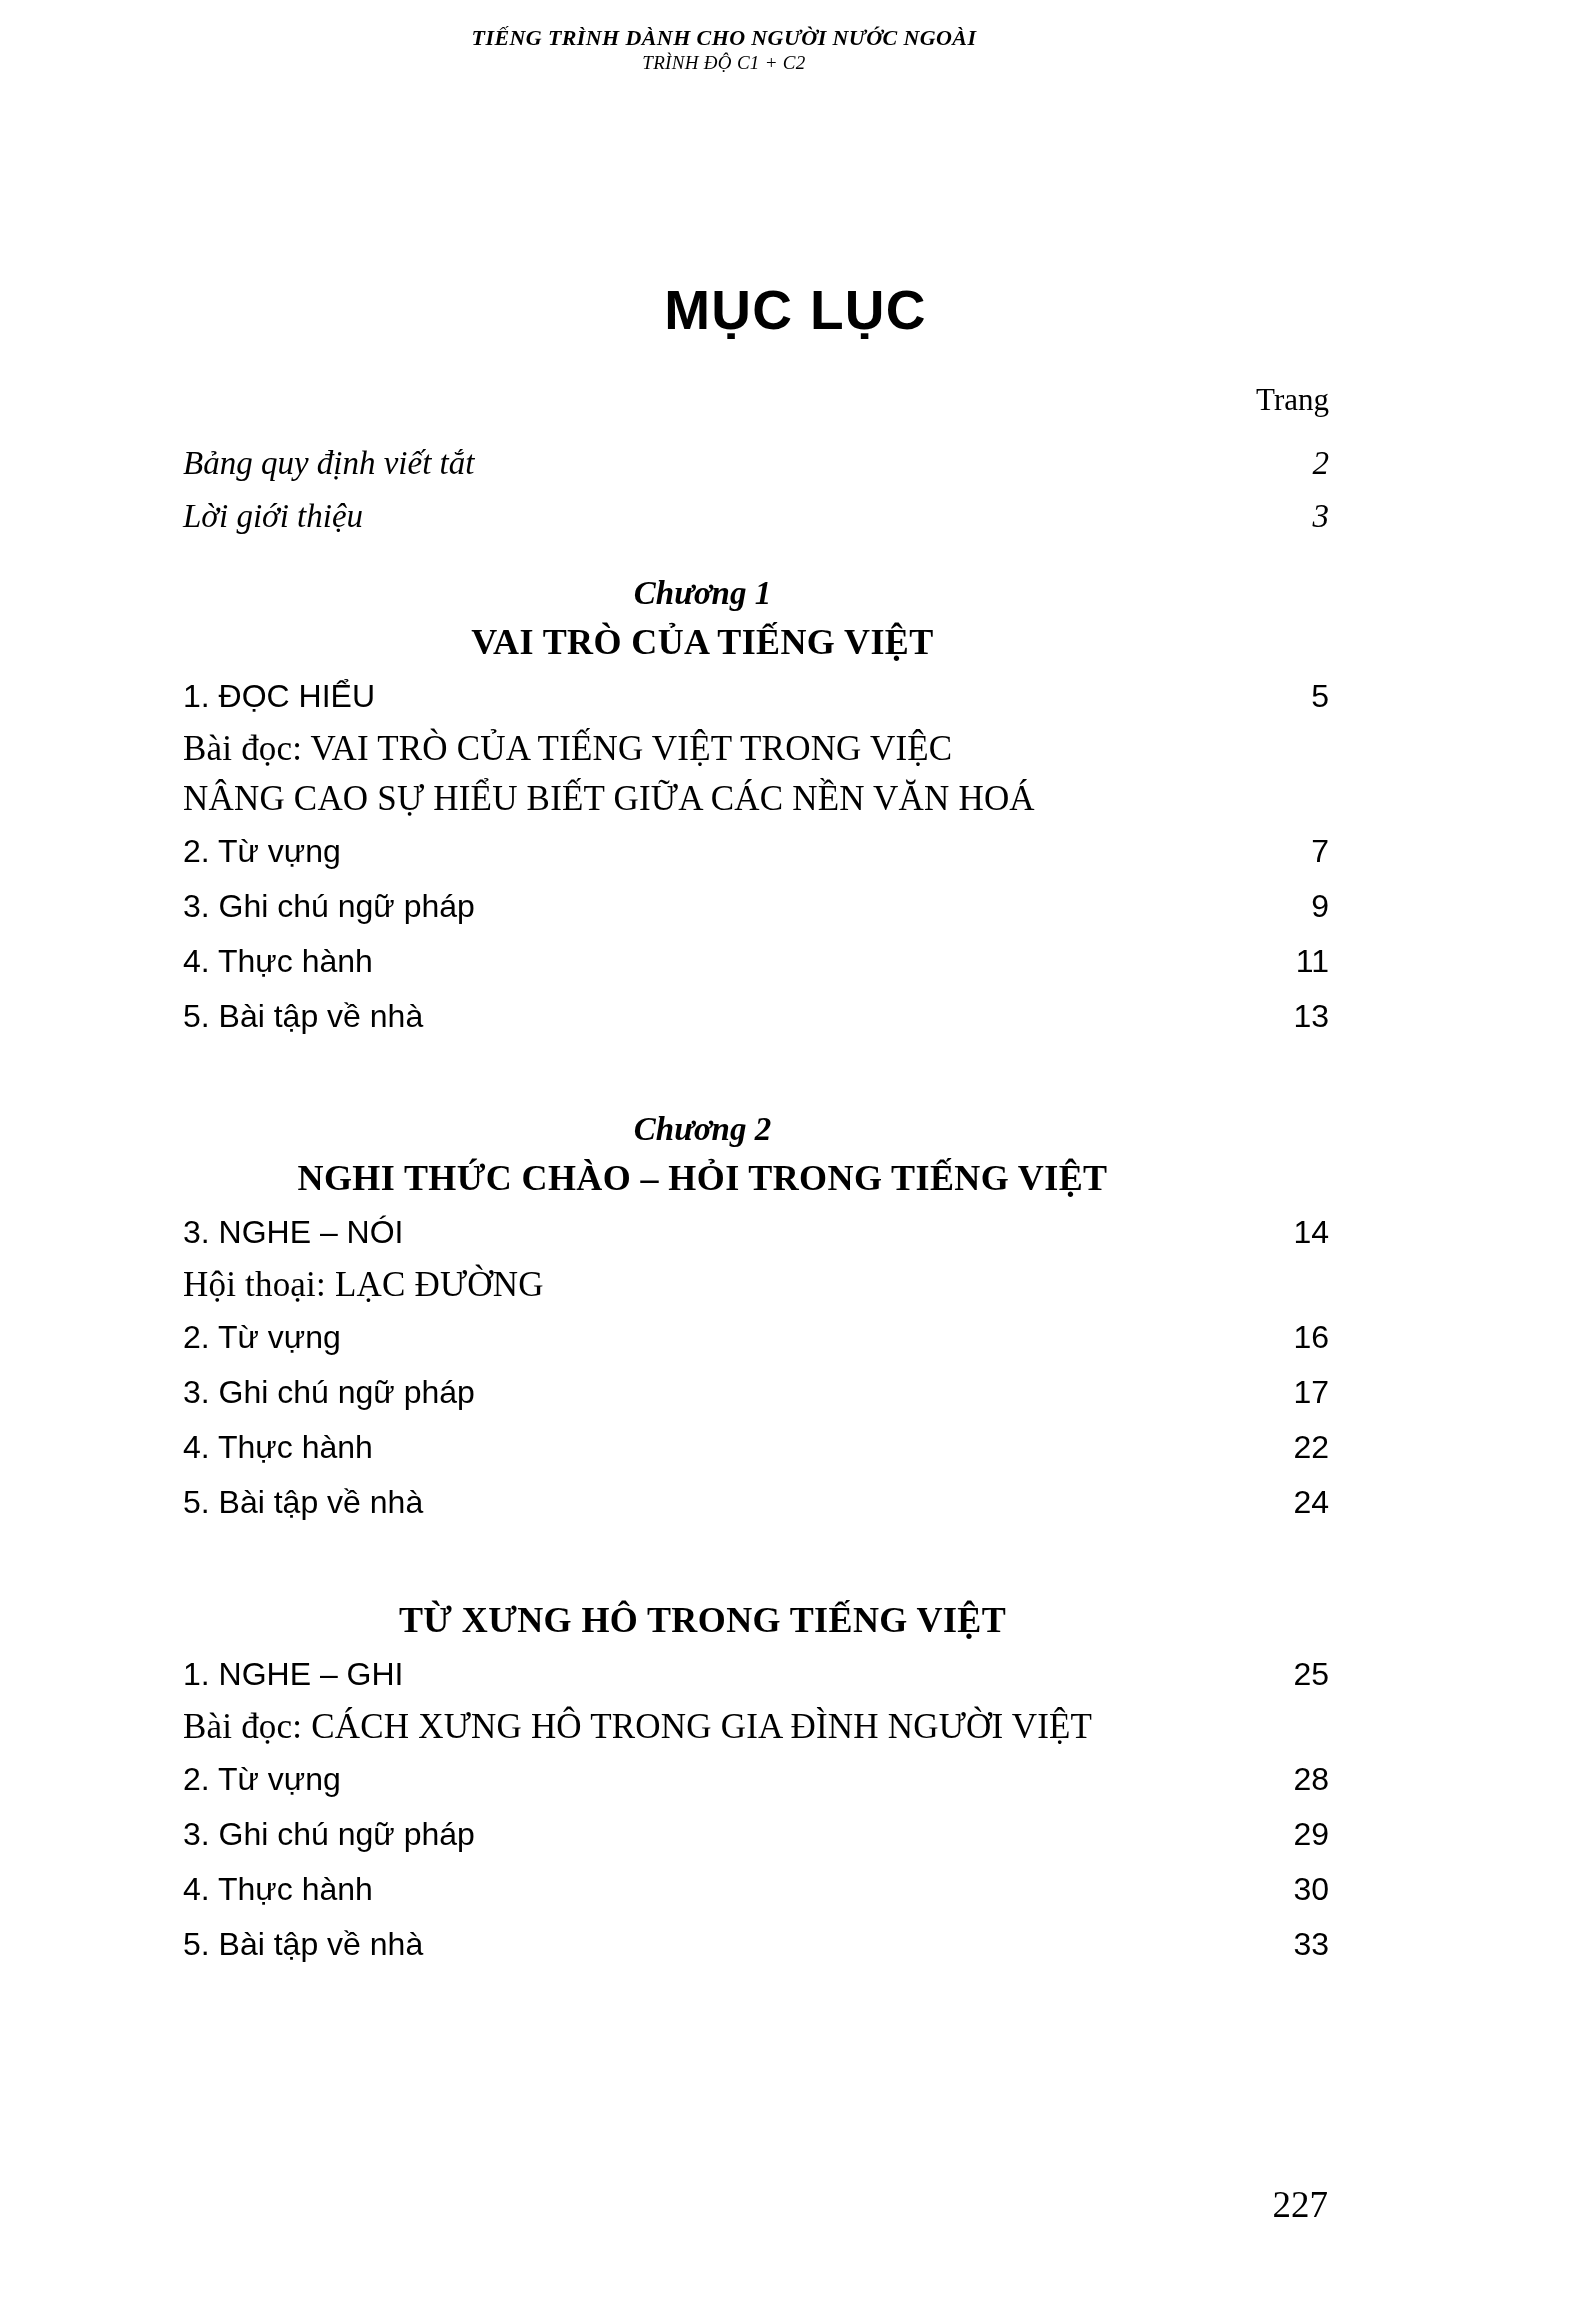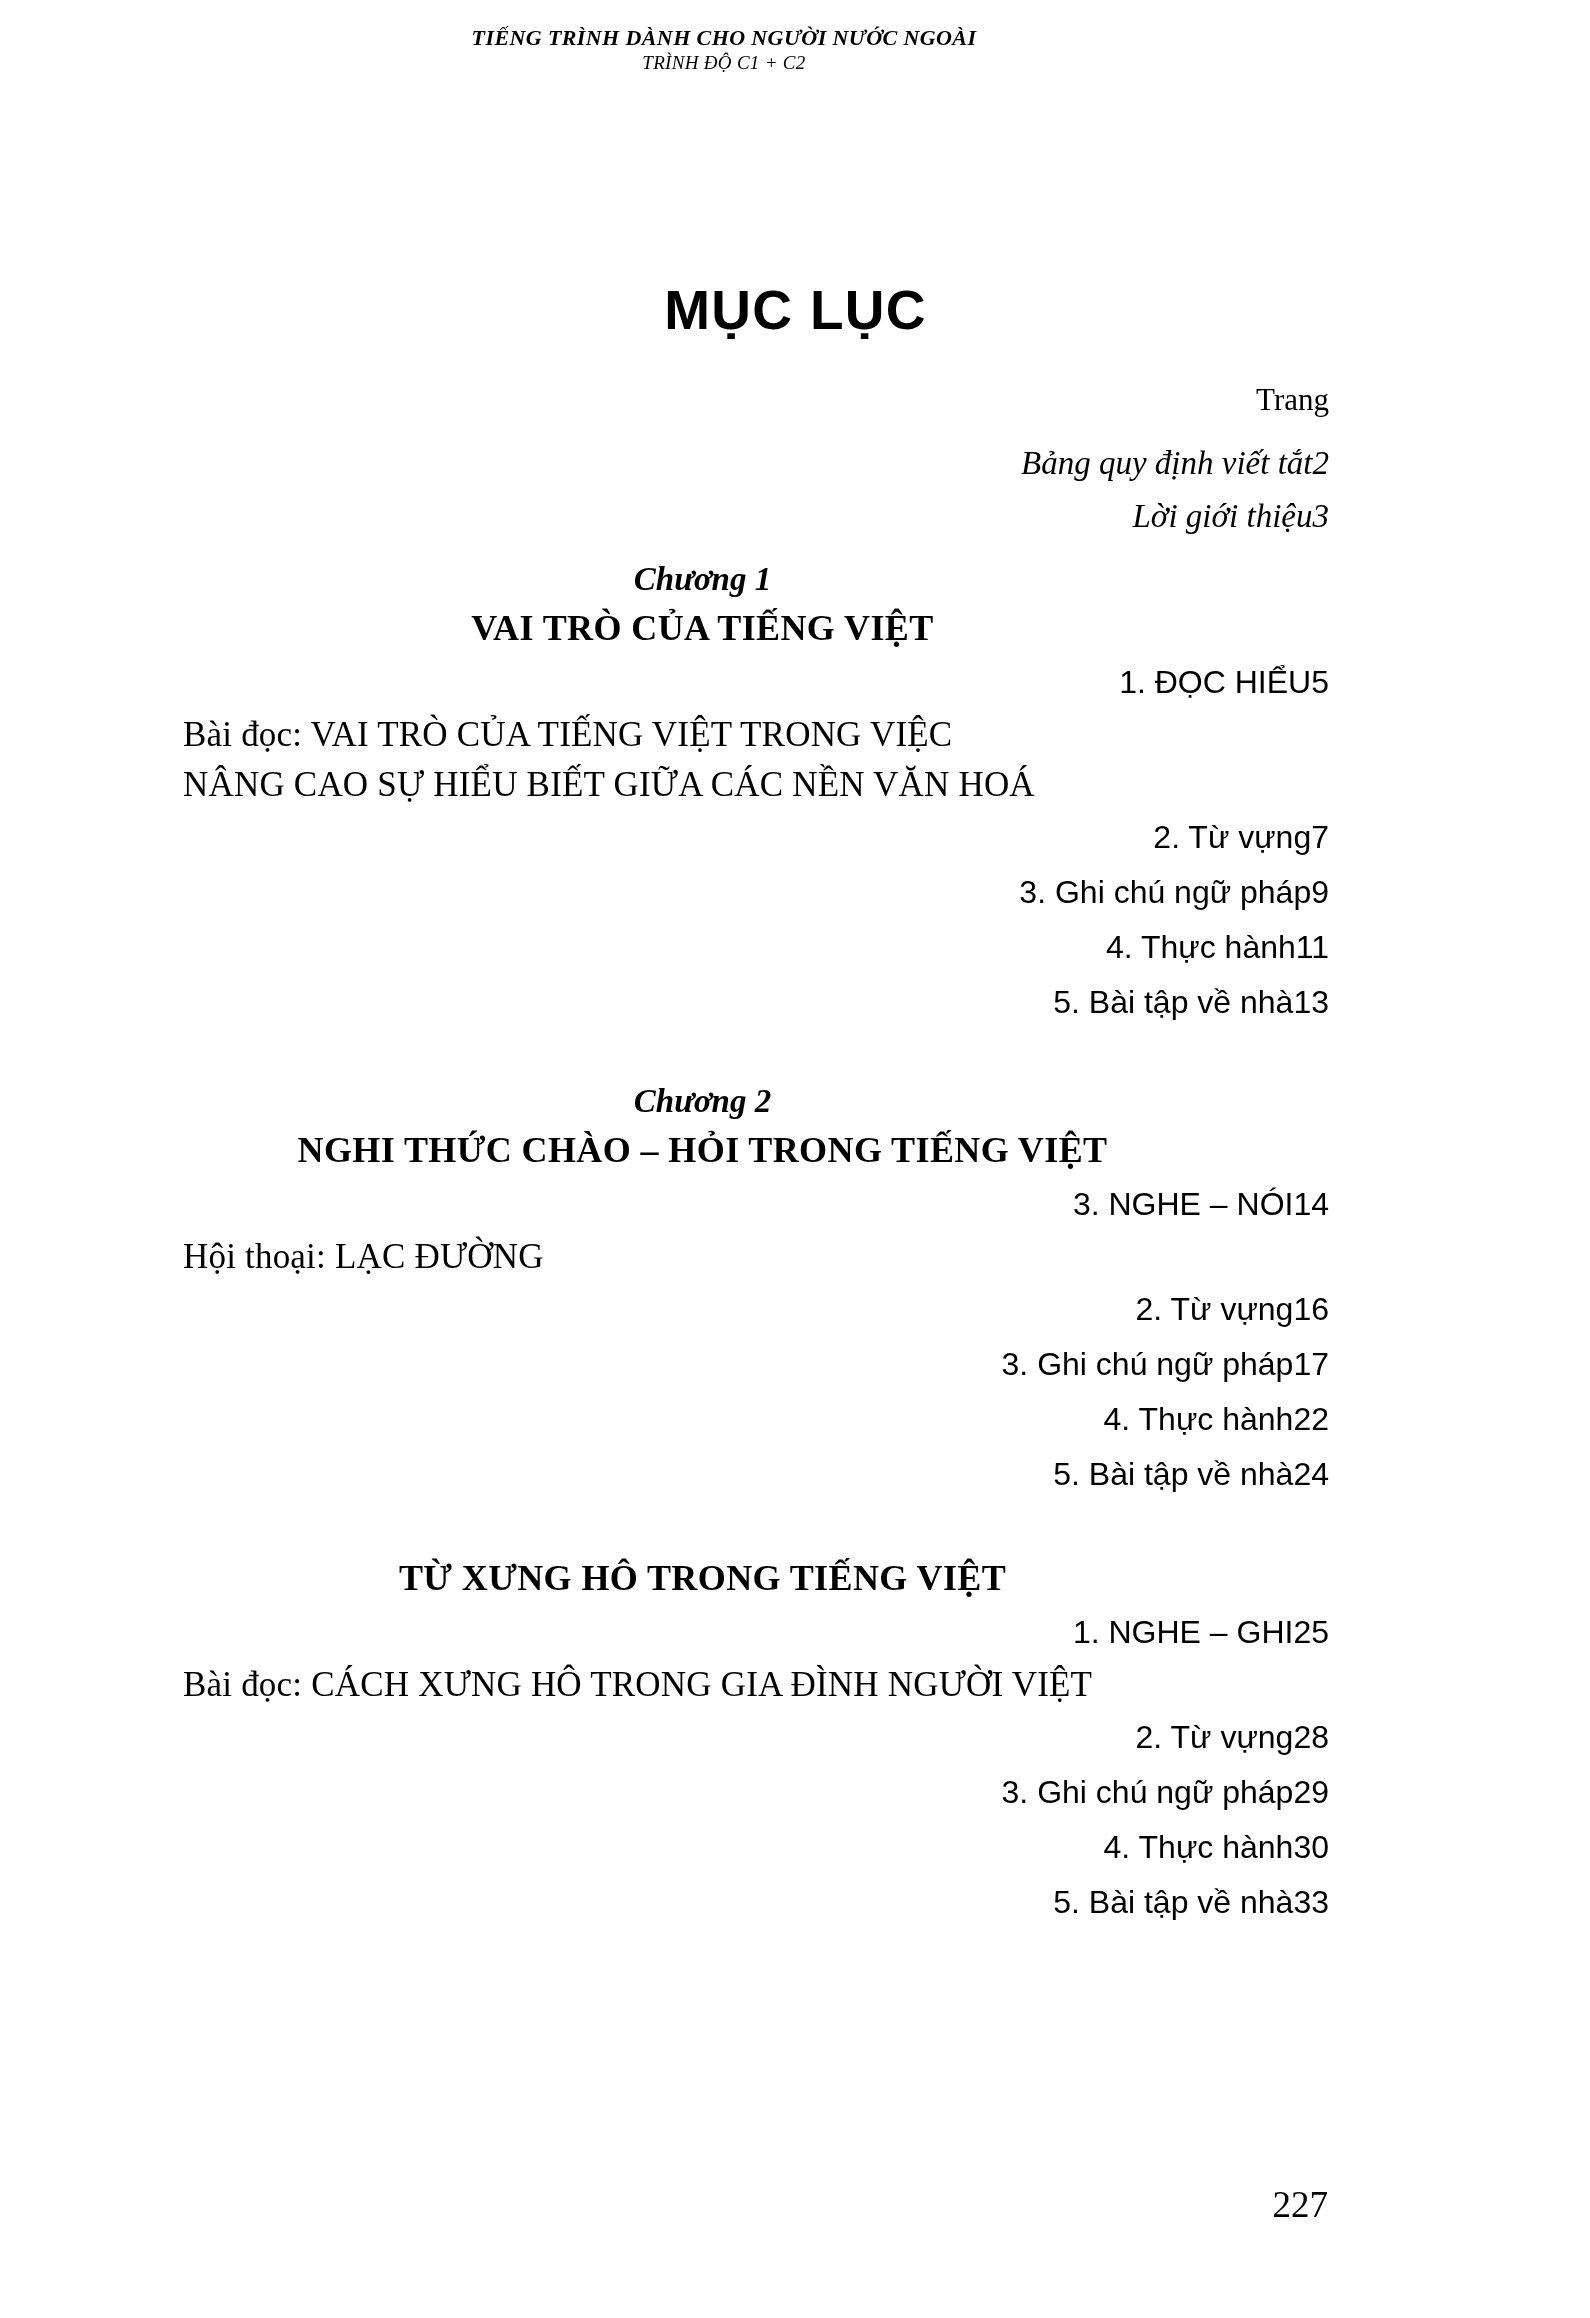--- a/index.html
+++ b/index.html
@@ -71,40 +71,40 @@
     font-family: "Liberation Serif", "DejaVu Serif", serif;
     font-size: 31px;
     line-height: 1.1;
     margin-bottom: 19.6px;
   }
 
   
   .row {
     display: flex;
     align-items: baseline;
-    justify-content: flex-end;
+    justify-content: space-between;
     width: 100%;
   }
   .row .label { white-space: nowrap; }
   .row .pageno {
     text-align: right;
     white-space: nowrap;
     flex: 0 0 auto;
   }
 
   .front-row {
     font-family: "Liberation Serif", "DejaVu Serif", serif;
     font-style: italic;
     font-size: 33px;
     line-height: 1.62;
   }
   .front-row .pageno { font-style: italic; }
 
   
-  .chapter { margin-top: 13px; }
+  .chapter { margin-top: 27px; }
   .chapter-num {
     text-align: center;
     font-family: "Liberation Serif", "DejaVu Serif", serif;
     font-weight: bold;
     font-style: italic;
     font-size: 33px;
     line-height: 1.35;
     padding-right: 107px;
   }
   .chapter-title {

